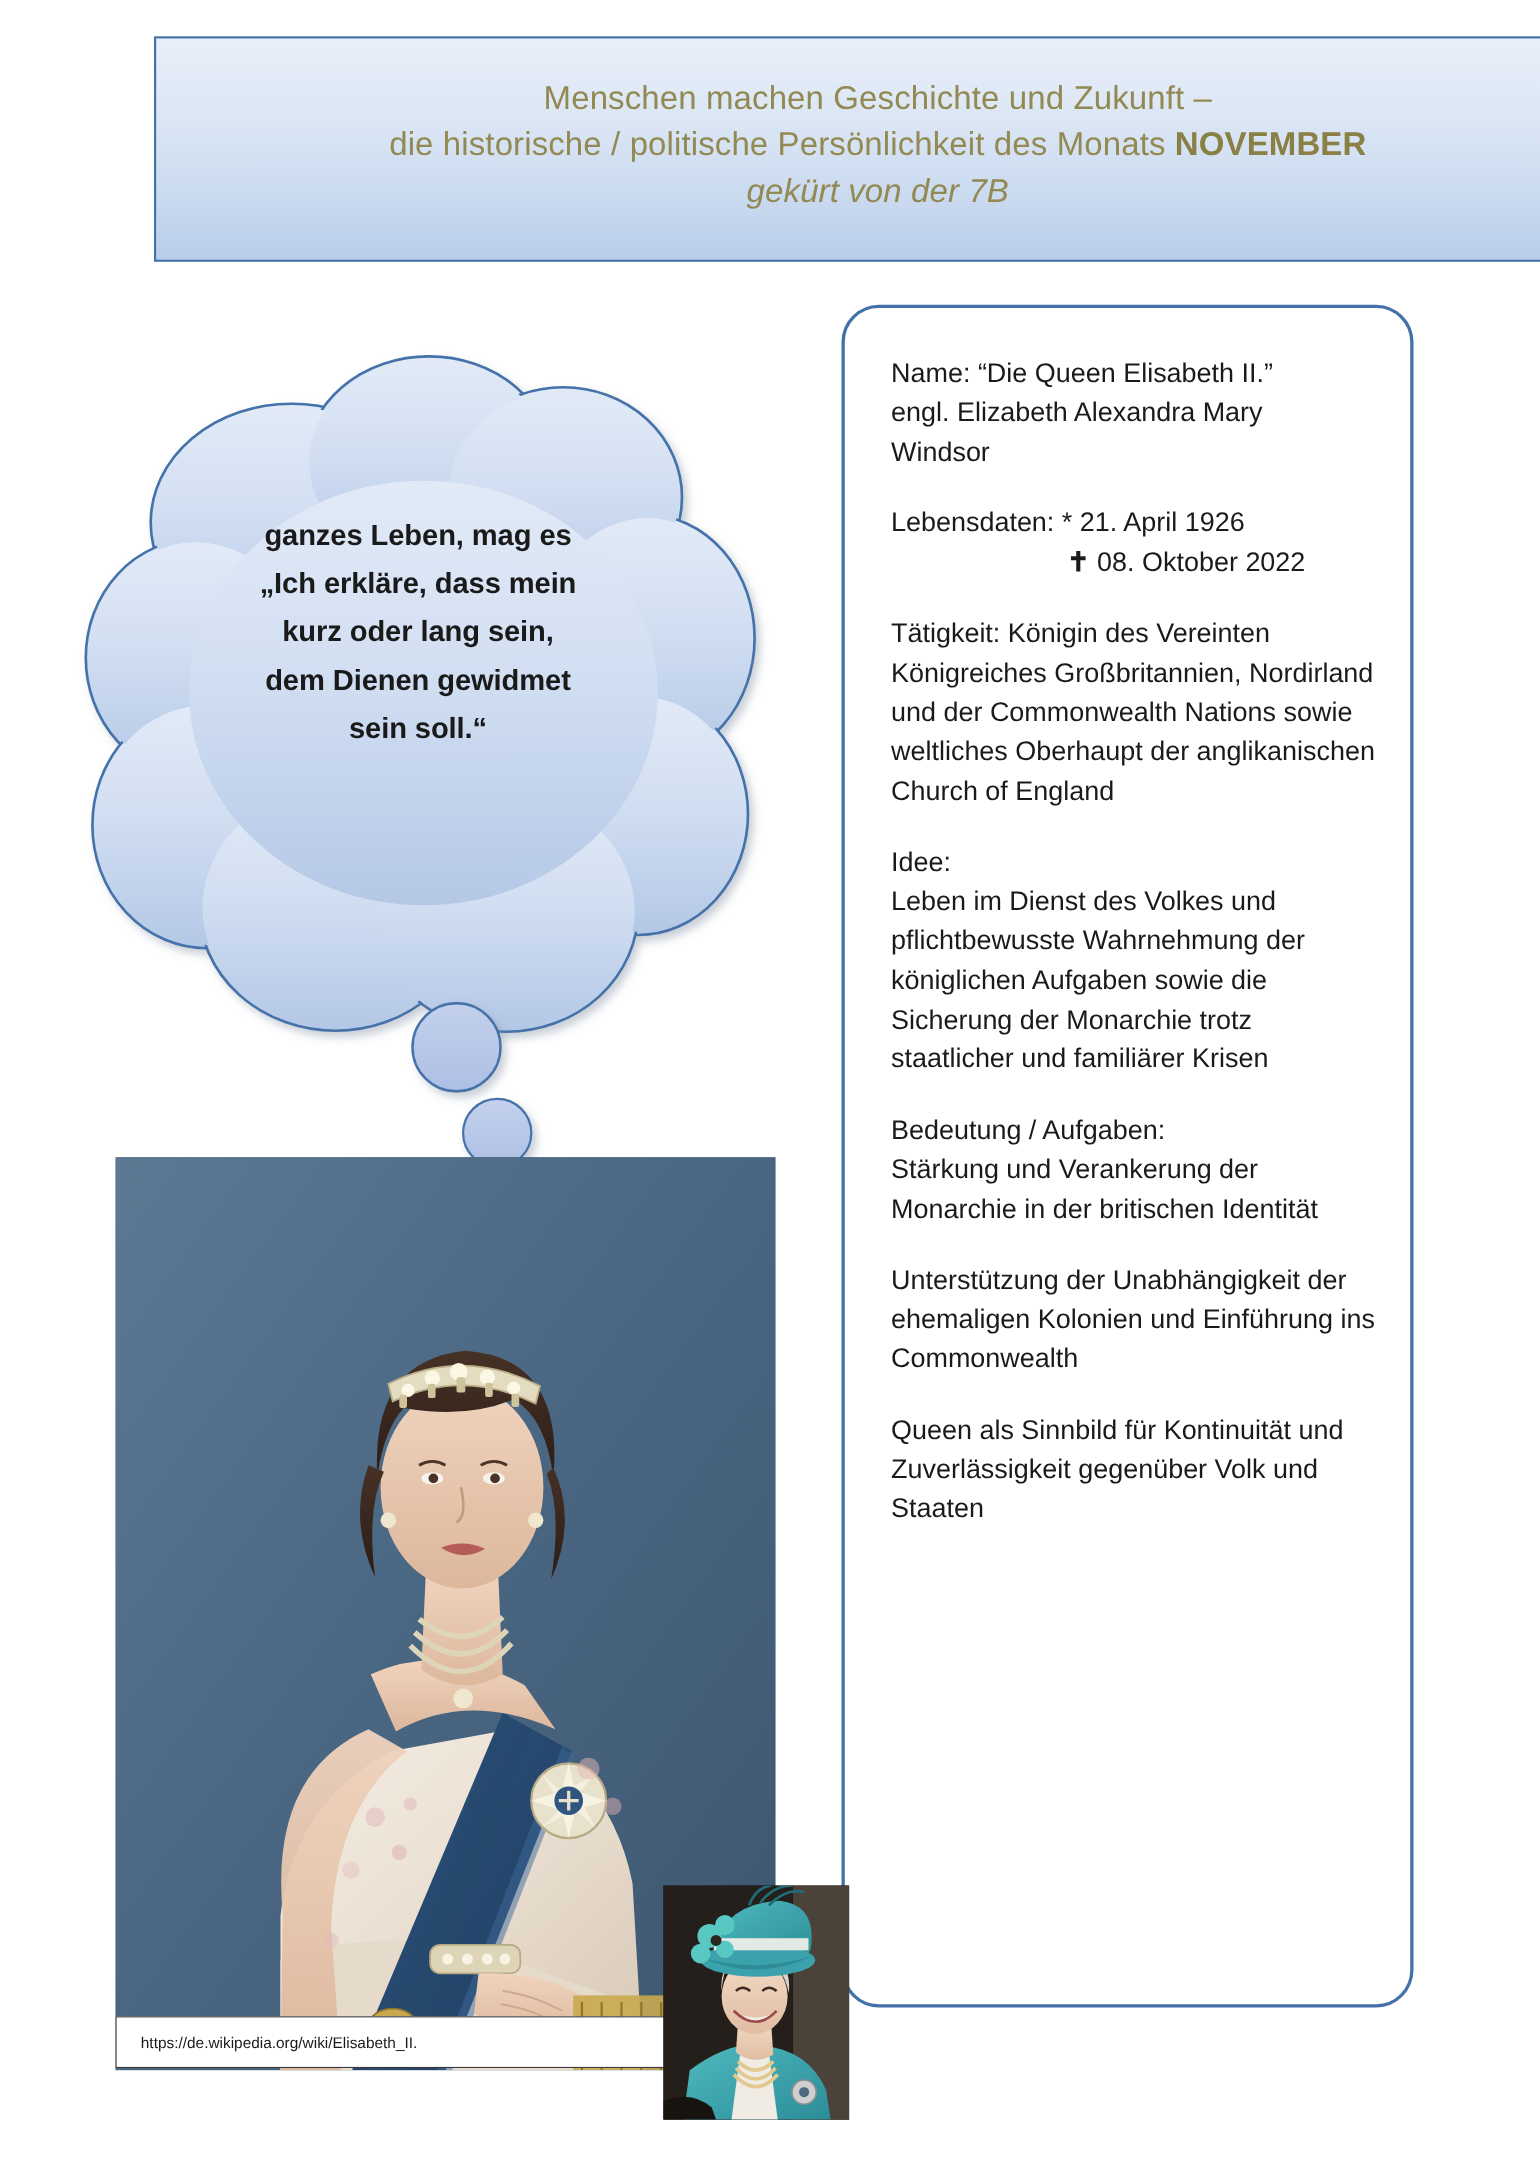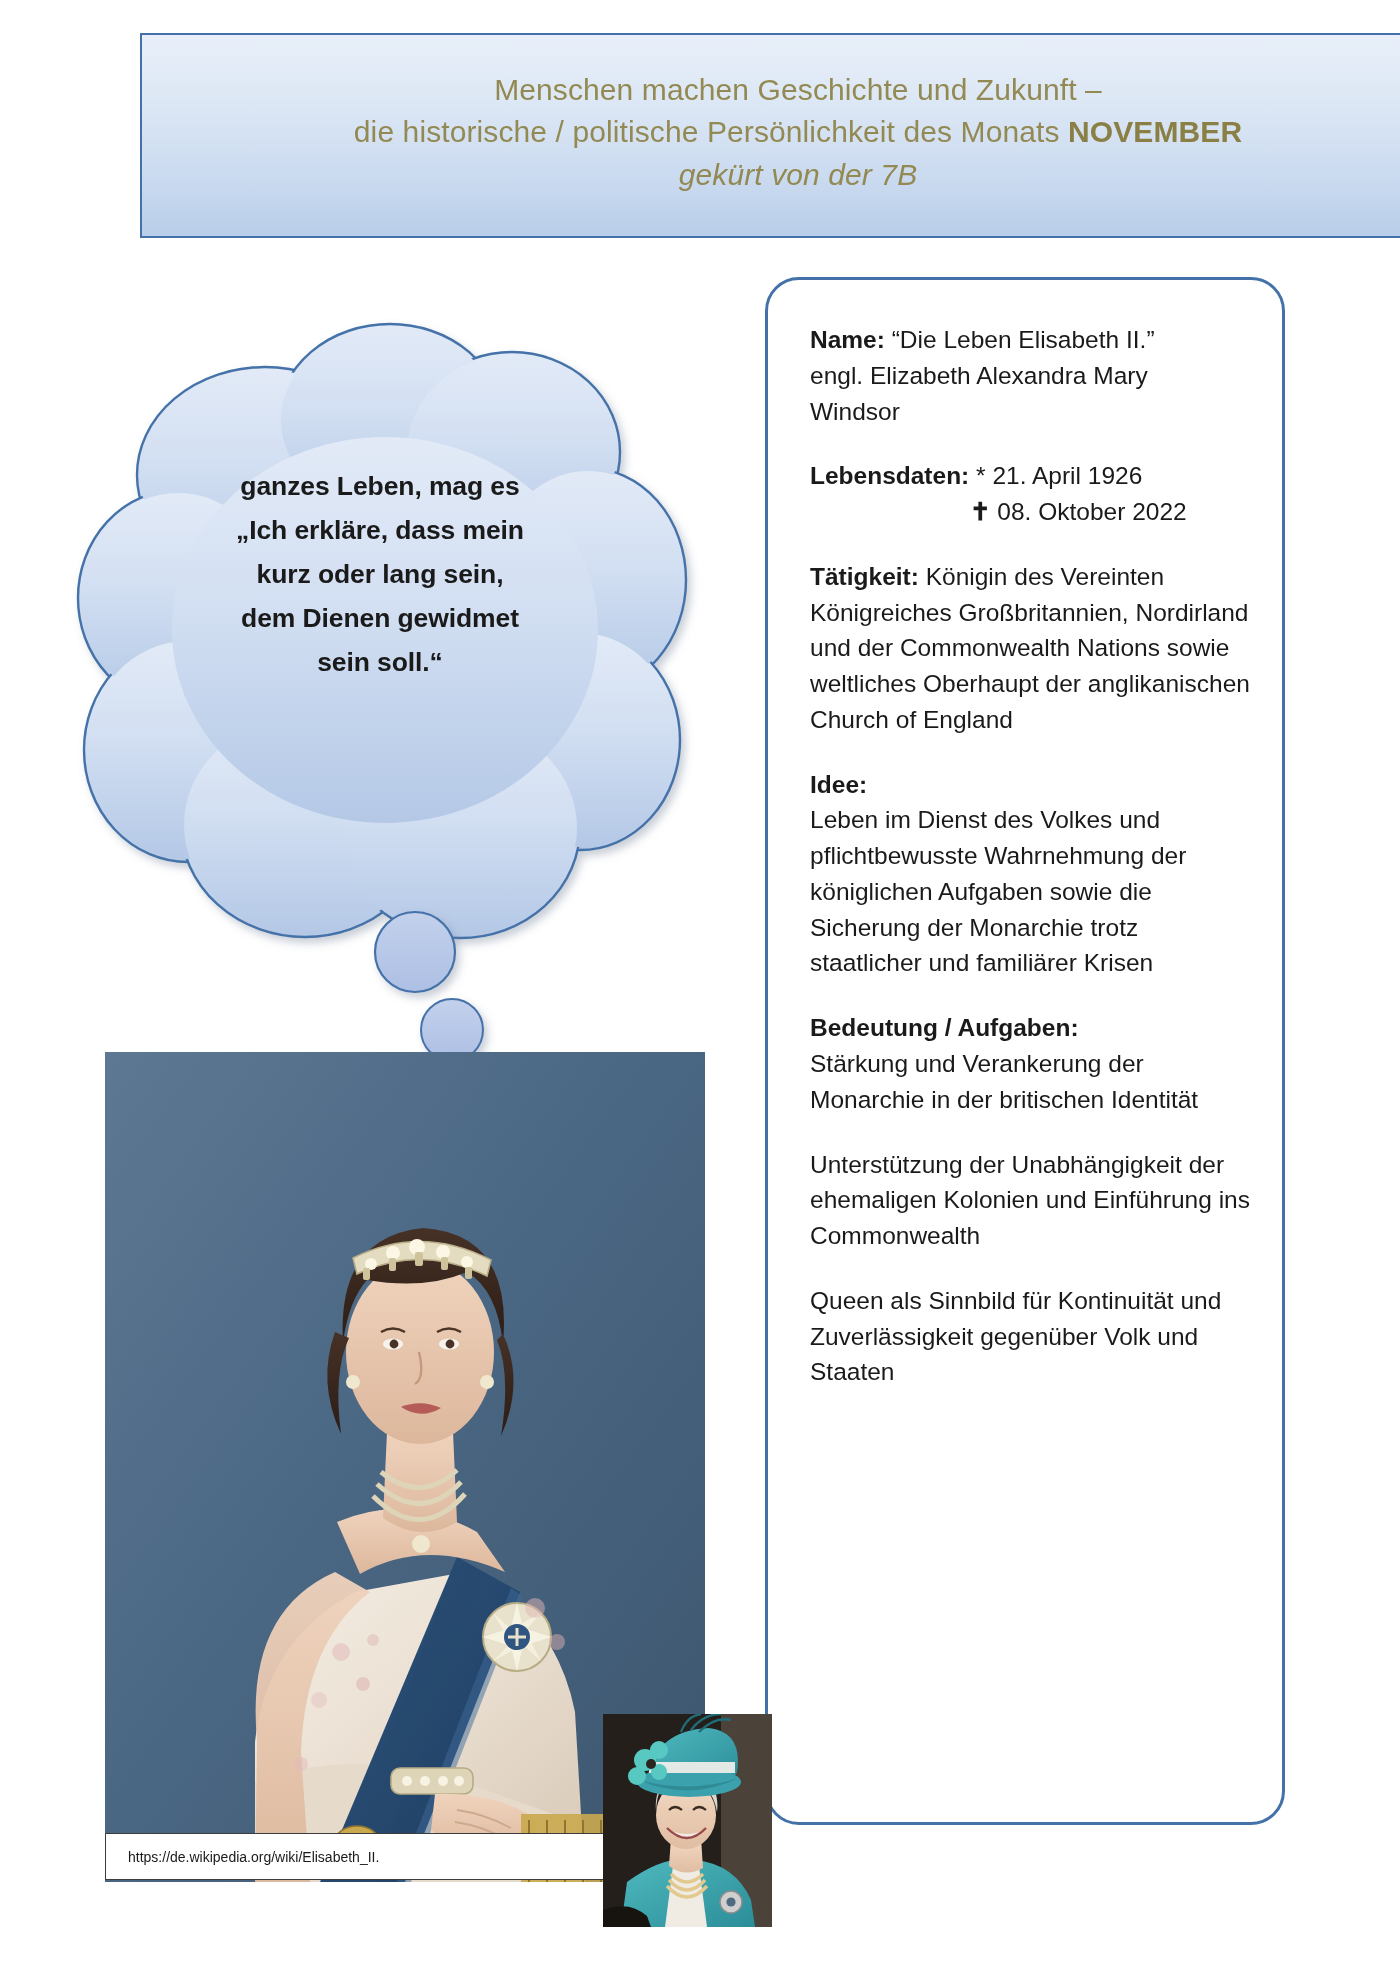--- a/index.html
+++ b/index.html
@@ -136,21 +136,21 @@
     padding: 42px 26px 30px 42px;
     z-index: 5;
   }
   .info-block {
     font-size: 24.5px;
     line-height: 1.46;
     color: #1a1a1a;
     margin-bottom: 29px;
   }
   .info-block:last-child { margin-bottom: 0; }
-  .info-label { font-weight: bold; }
+  .info-label { font-weight: normal; }
   .lifedates-line2 {
     display: block;
     padding-left: 160px;
   }
   .dagger { font-weight: bold; }
 </style>
 </head>
 <body>
 
 <div class="header-banner">
@@ -411,21 +411,21 @@
     <circle cx="128" cy="188" r="11" fill="#cfcfcf" stroke="#8d8d8d" stroke-width="1.4"></circle>
     <circle cx="128" cy="188" r="4.6" fill="#4f6a80"></circle>
 
     <path d="M0 213 L0 196 Q26 186 44 202 L48 213 Z" fill="#17140f"></path>
   </svg>
 </div>
 
 <div class="info-panel">
 
   <div class="info-block">
-    <span class="info-label">Name:</span><span> “Die Leben Elisabeth II.”</span><br>
+    <span class="info-label">Name:</span><span> “Die Queen Elisabeth II.”</span><br>
     <span>engl. Elizabeth Alexandra Mary</span><br>
     <span>Windsor</span>
   </div>
 
   <div class="info-block">
     <span class="info-label">Lebensdaten:</span><span> * 21. April 1926</span>
     <span class="lifedates-line2"><span class="dagger">✝</span><span> 08. Oktober 2022</span></span>
   </div>
 
   <div class="info-block">

